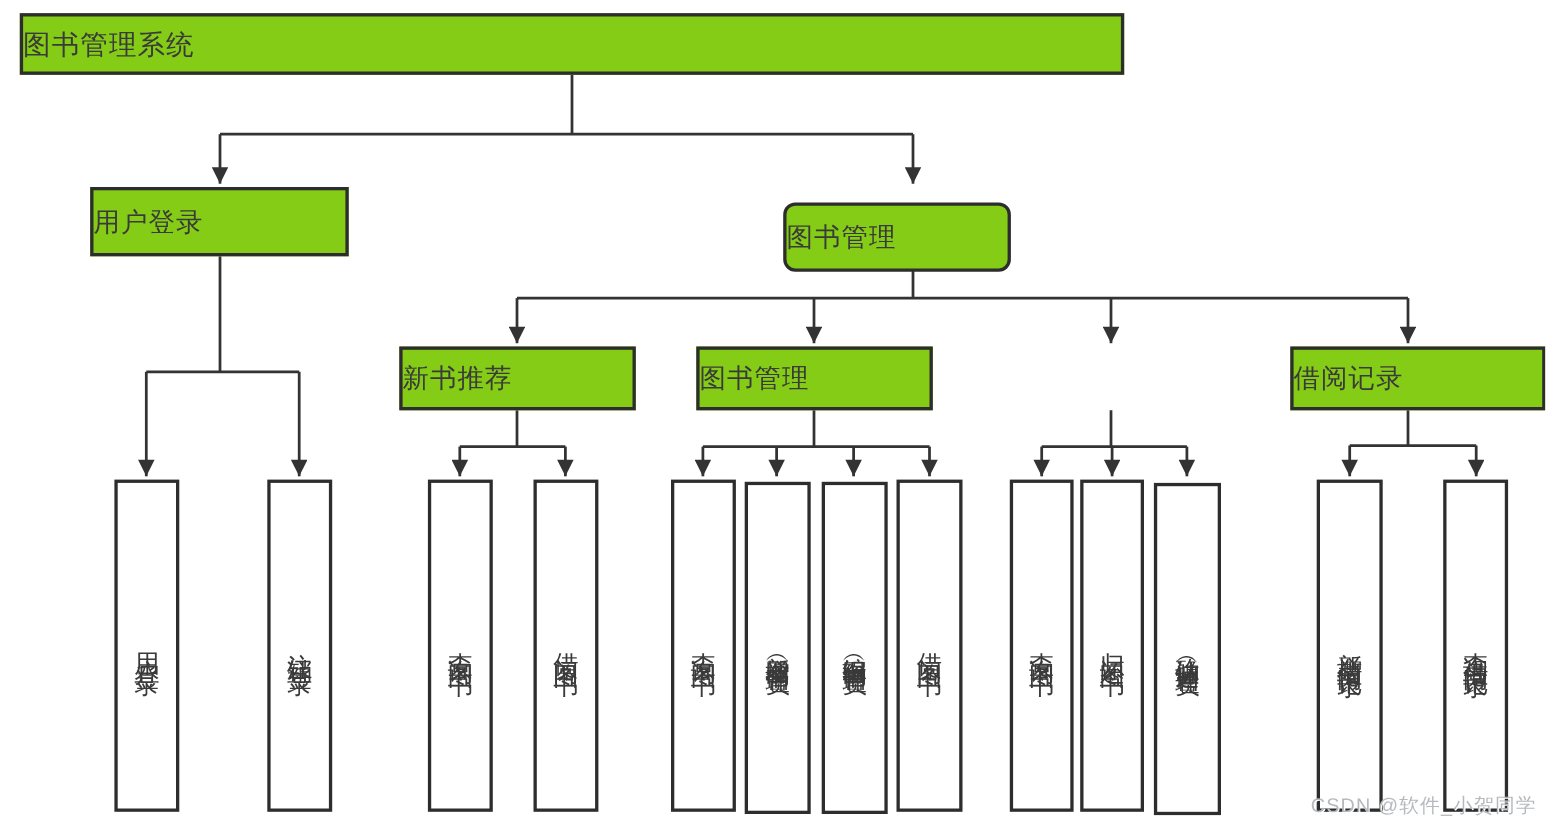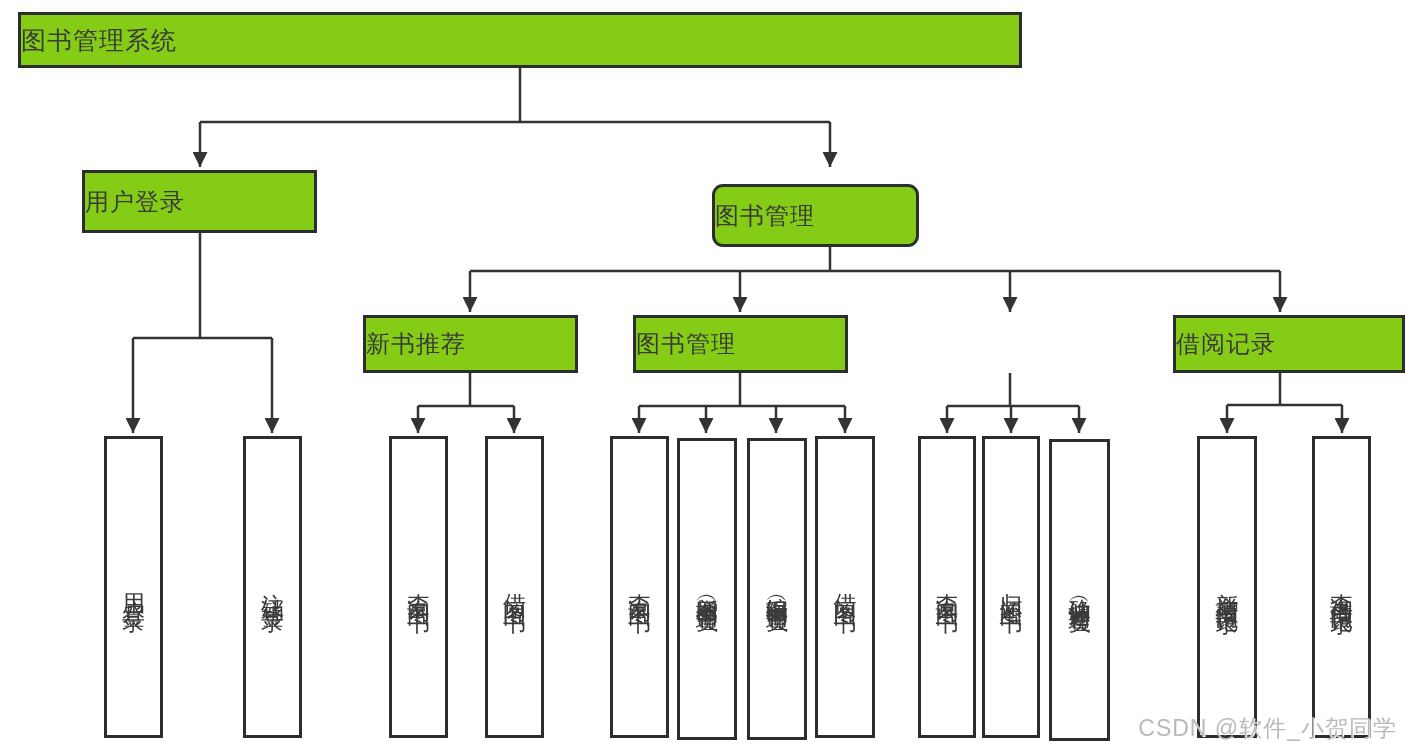--- a/index.html
+++ b/index.html
@@ -42,21 +42,21 @@
     text-orientation: mixed;
     font-size: 23px;
     letter-spacing: 6px;
     line-height: 1;
     white-space: nowrap;
   }
   .watermark {
     position: absolute;
     right: 8px;
     bottom: 3px;
-    font-size: 23px;
+    font-size: 18px;
     color: #b6b9be;
     text-shadow: 1px 1px 0 #ffffff;
     letter-spacing: 1px;
   }
 </style>
 </head>
 <body>
 
 <div class="stage">
 

